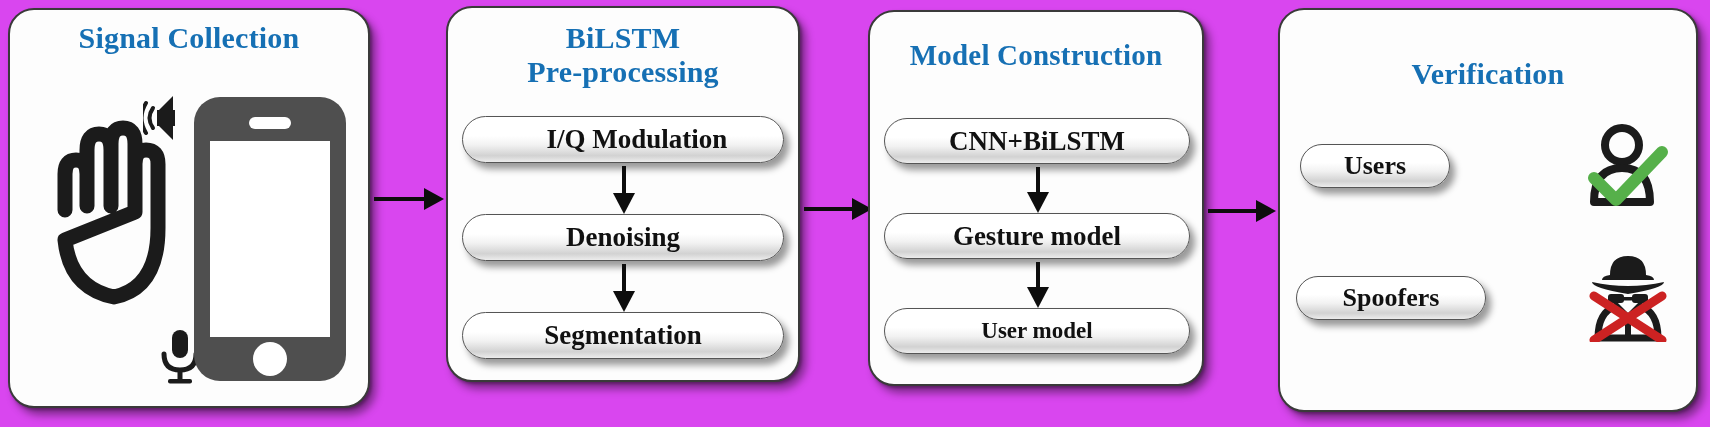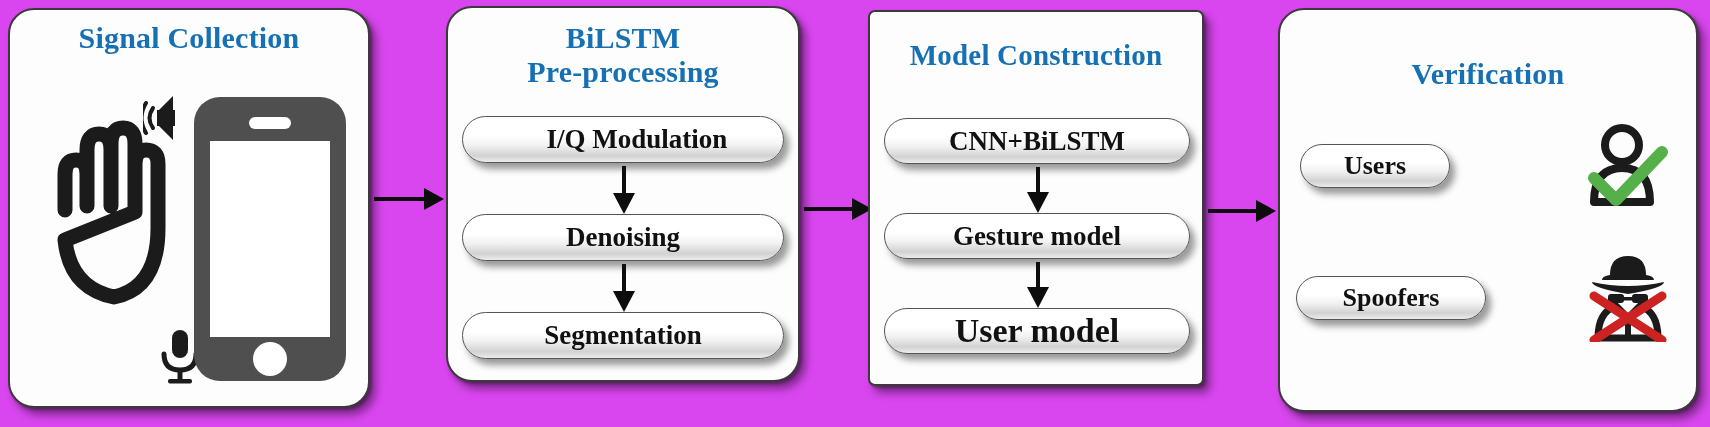--- a/index.html
+++ b/index.html
@@ -183,21 +183,21 @@
     <div class="pill" style="left:14px; top:304px; width:322px; height:47px;">
       <span style="font-size:27px;">Segmentation</span>
     </div>
   </div>
 
   <div class="arrow-h" style="left:804px; top:196px; width:68px; height:26px;">
     <div class="shaft" style="width:50px;"></div>
     <div class="head"></div>
   </div>
 
-  <div class="panel" style="left:868px; top:10px; width:336px; height:376px;border-radius:7px;">
+  <div class="panel" style="left:868px; top:10px; width:336px; height:376px;">
     <div class="panel-title" style="top:28px; font-size:29px;">Model Construction</div>
 
     <div class="pill" style="left:14px; top:106px; width:306px; height:46px;">
       <span style="font-size:27px;">CNN+BiLSTM</span>
     </div>
 
     <div class="arrow-v" style="left:156px; top:155px; width:24px; height:46px;">
       <div class="shaft" style="height:28px;"></div>
       <div class="head"></div>
     </div>
@@ -205,21 +205,21 @@
     <div class="pill" style="left:14px; top:201px; width:306px; height:46px;">
       <span style="font-size:27px;">Gesture model</span>
     </div>
 
     <div class="arrow-v" style="left:156px; top:250px; width:24px; height:46px;">
       <div class="shaft" style="height:28px;"></div>
       <div class="head"></div>
     </div>
 
     <div class="pill" style="left:14px; top:296px; width:306px; height:46px;">
-      <span style="font-size:34px;">User model</span>
+      <span style="font-size:23px;">User model</span>
     </div>
   </div>
 
   <div class="arrow-h" style="left:1208px; top:198px; width:68px; height:26px;">
     <div class="shaft" style="width:50px;"></div>
     <div class="head"></div>
   </div>
 
   <div class="panel" style="left:1278px; top:8px; width:420px; height:404px;">
     <div class="panel-title" style="top:48px; font-size:30px;">Verification</div>

